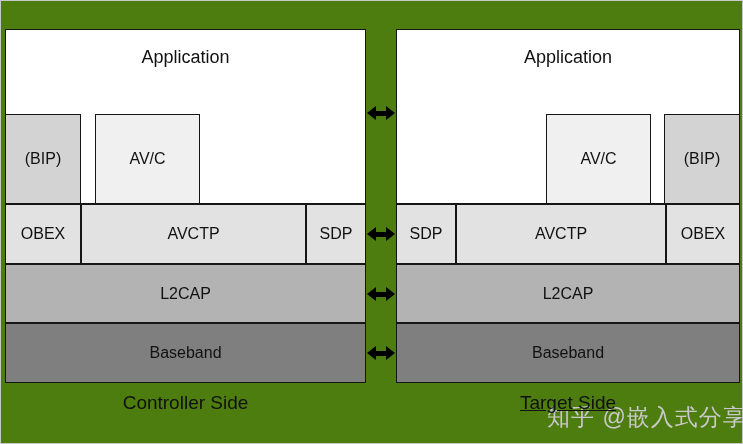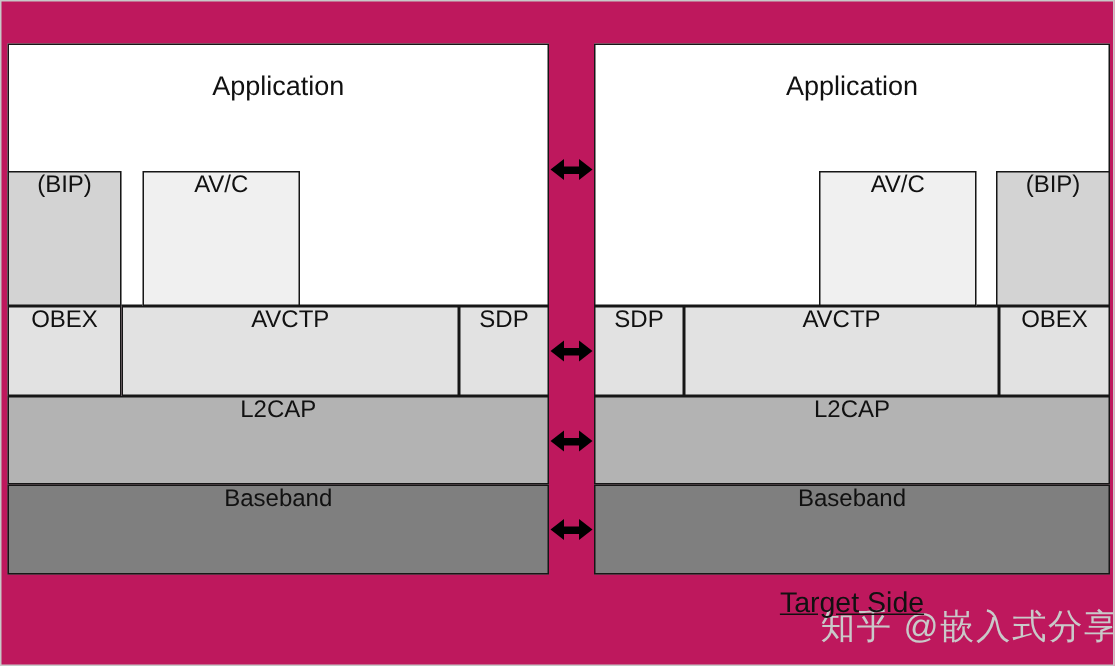--- a/index.html
+++ b/index.html
@@ -1,31 +1,31 @@
 <!DOCTYPE html>
 <html><head>
 <meta charset="utf-8">
 <style>
   html,body { margin:0; padding:0; background:#ffffff; }
   #canvas {
     position:relative;
     width:743px; height:444px;
     box-sizing:border-box;
-    background:#be185d;
+    background:#4d7c0f;
     border:1px solid #c8c8c8;
     overflow:hidden;
     font-family:"Liberation Sans", sans-serif;
     color:#111111;
   }
   .box {
     position:absolute;
     box-sizing:border-box;
     border:1.5px solid #161616;
     display:flex;
-    align-items:flex-start;
+    align-items:center;
     justify-content:center;
     font-size:16px;
     text-align:center;
     background:#ffffff;
     z-index:1;
   }
   .app-box { align-items:flex-start; }
   .app-label { margin-top:16px; font-size:18px; line-height:23px; }
   
   .l-app      { left:4px;   top:28px;  width:361px; height:175px; }
@@ -107,20 +107,21 @@
   </div>
   <div class="box l-sdp" style="background: rgb(226, 226, 226);">
     <span>SDP</span>
   </div>
   <div class="box l-l2cap" style="background: rgb(179, 179, 179);">
     <span>L2CAP</span>
   </div>
   <div class="box l-baseband" style="background: rgb(127, 127, 127);">
     <span>Baseband</span>
   </div>
+  <div class="side-label l-side">Controller Side</div>
 
   <div class="box app-box r-app" style="background: rgb(255, 255, 255);">
     <div class="app-label">
       <div>Application</div>
     </div>
   </div>
   <div class="box r-avc" style="background: rgb(240, 240, 240);">
     <span>AV/C</span>
   </div>
   <div class="box r-bip" style="background: rgb(211, 211, 211);">

